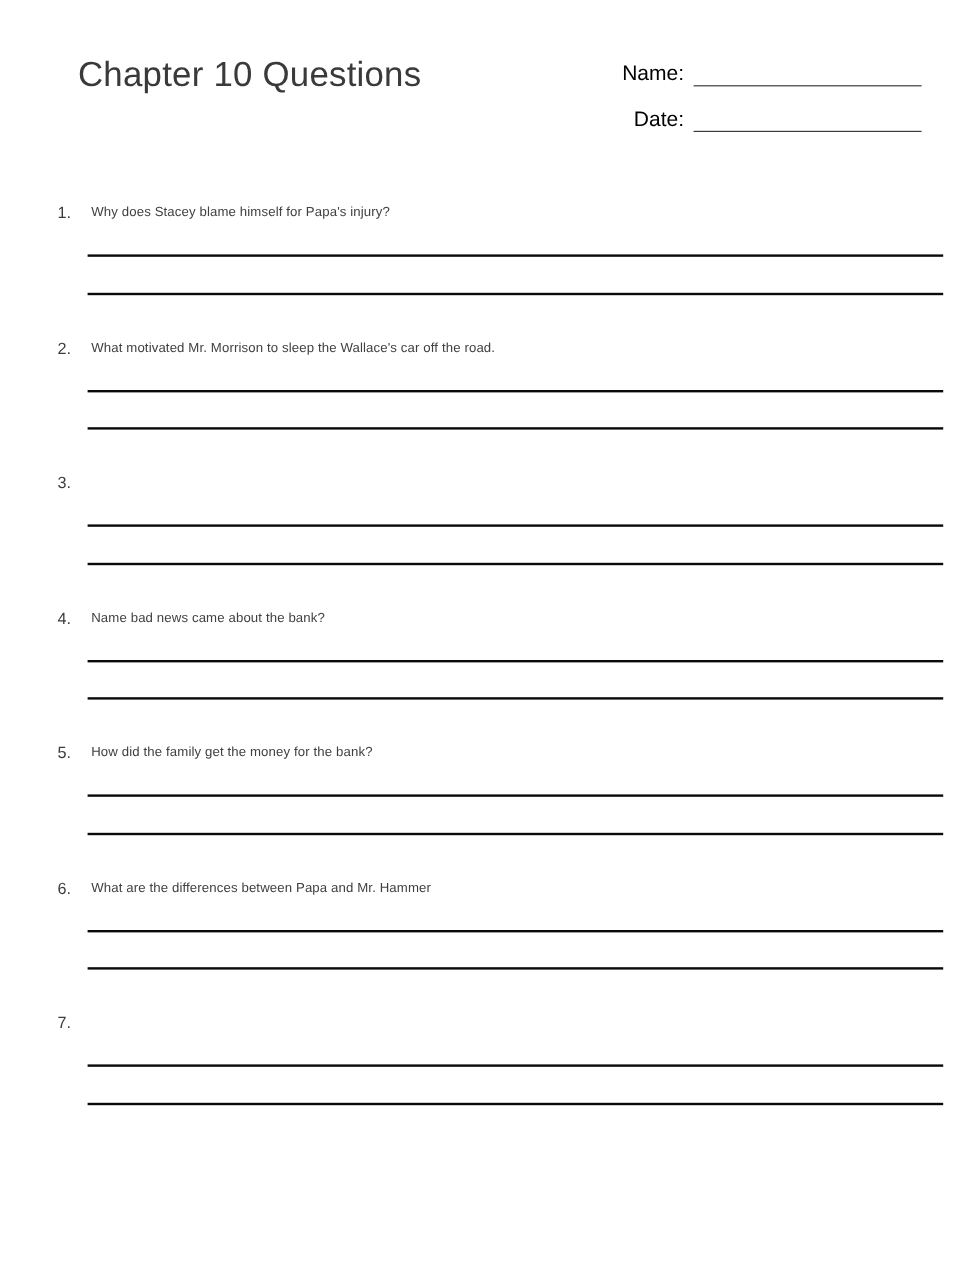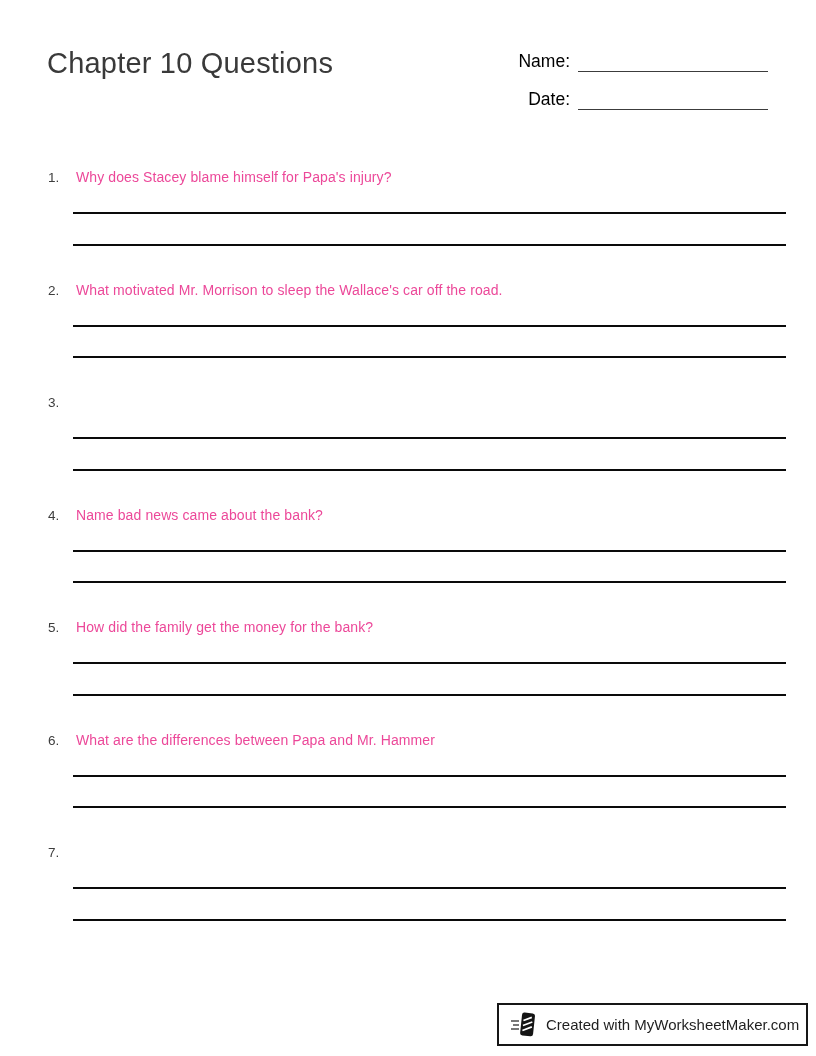--- a/index.html
+++ b/index.html
@@ -12,21 +12,21 @@
     color: #3b3b3b;
     overflow: hidden;
     box-sizing: border-box;
   }
 
   
   .header {
     display: flex;
     justify-content: space-between;
     align-items: flex-start;
-    padding: 48px 48px 0 47px;
+    padding: 48px 48px 0 65px;
   }
   .page-title {
     font-size: 29px;
     font-weight: 400;
     color: #3a3a3a;
     line-height: 1.1;
     letter-spacing: 0.2px;
   }
   .id-block { padding-top: 2px; }
   .id-row {
@@ -53,22 +53,22 @@
   .question { height: 112.5px; }
   .q-row { display: flex; align-items: flex-start; }
   .q-num {
     width: 28px;
     font-size: 13.5px;
     color: #3d3d3d;
     line-height: 19px;
     flex: none;
   }
   .q-text {
-    font-size: 14px;
-    color: #ec4899;
+    font-size: 11px;
+    color: #404040;
     line-height: 19px;
     letter-spacing: 0.1px;
   }
   .answer-line {
     margin-left: 25px;
     margin-right: -18px;
     border-top: 2.4px solid #0a0a0a;
     height: 0;
   }
   .answer-line.first { margin-top: 25px; }
@@ -173,30 +173,14 @@
       <div class="question">
         <div class="q-row">
           <div class="q-num">7.</div>
         </div>
         <div class="answer-line first"></div>
         <div class="answer-line second"></div>
       </div>
 
   </div>
 
-  <div class="footer-badge">
-    <svg class="footer-logo" width="27" height="30" viewBox="0 0 27 30" aria-hidden="true">
-
-      <line x1="1" y1="11" x2="9" y2="11" stroke="#555" stroke-width="1.6"></line>
-      <line x1="3" y1="15" x2="9" y2="15" stroke="#555" stroke-width="1.6"></line>
-      <line x1="1" y1="19" x2="9" y2="19" stroke="#555" stroke-width="1.6"></line>
-
-      <g transform="rotate(6 18 15)">
-        <rect x="11" y="3" width="13" height="23" rx="2.5" fill="#141414"></rect>
-        <line x1="13" y1="11" x2="21" y2="7" stroke="#ffffff" stroke-width="1.7"></line>
-        <line x1="13" y1="16" x2="22" y2="11.5" stroke="#ffffff" stroke-width="1.7"></line>
-        <line x1="13" y1="21" x2="22" y2="16.5" stroke="#ffffff" stroke-width="1.7"></line>
-      </g>
-    </svg>
-    <span class="footer-text">Created with MyWorksheetMaker.com</span>
-  </div>
 
 </div>
 
 </body></html>

